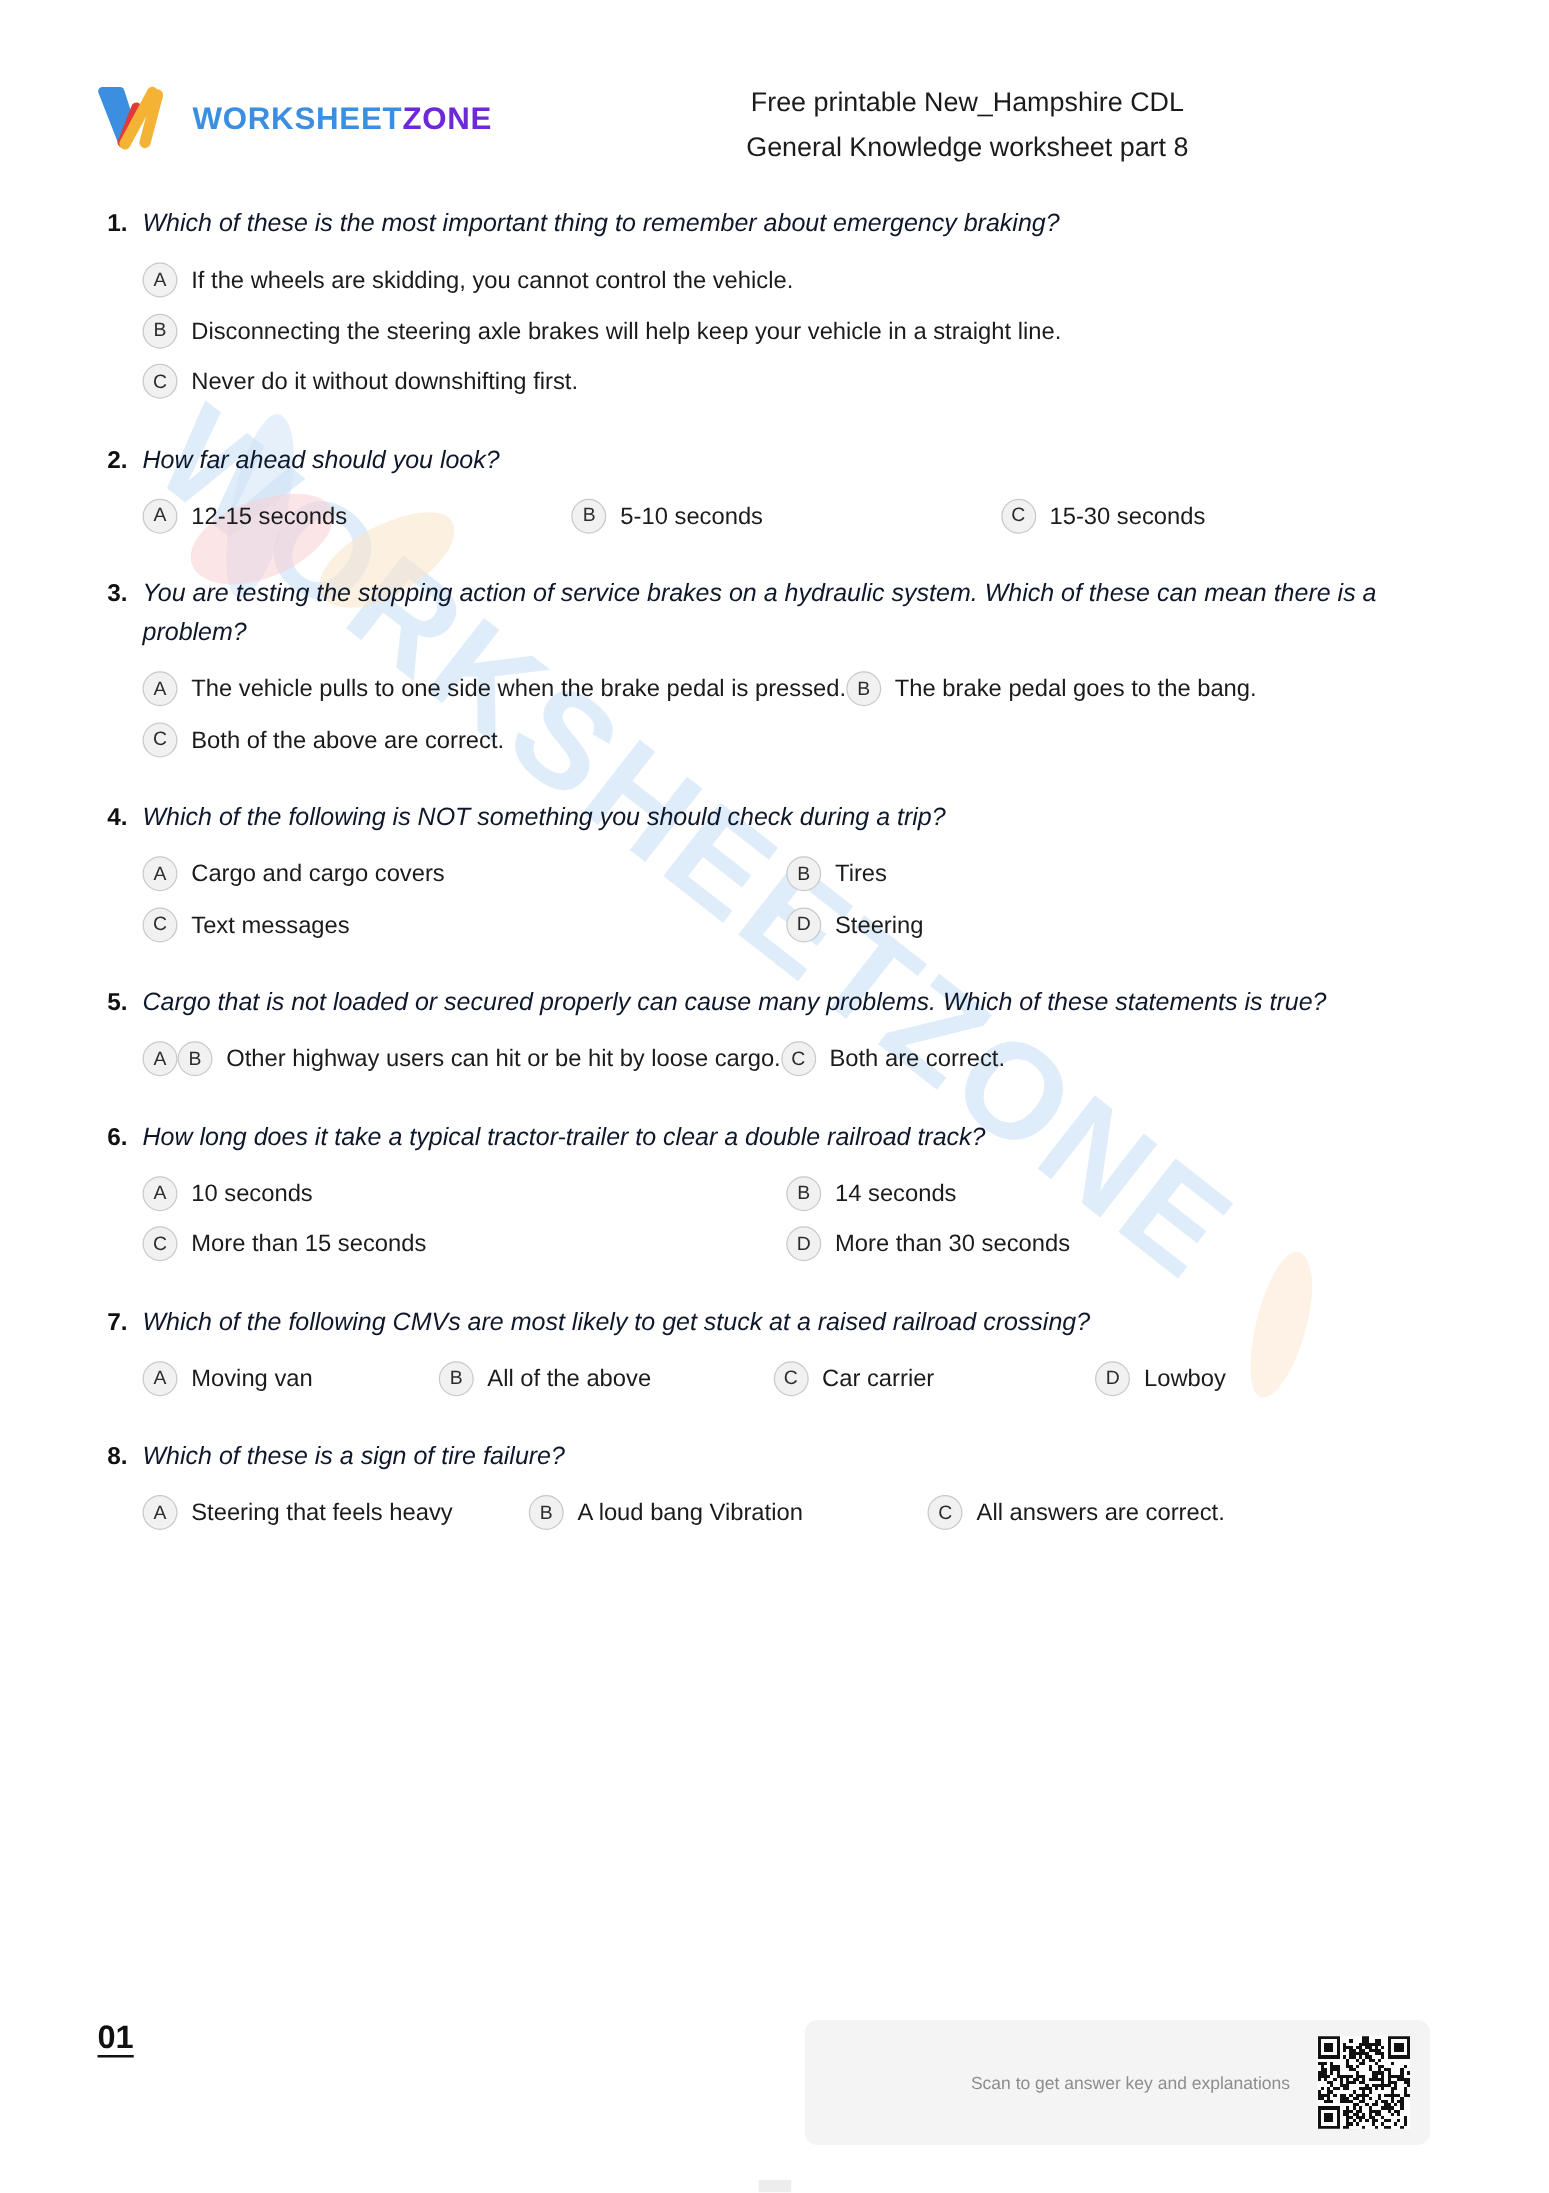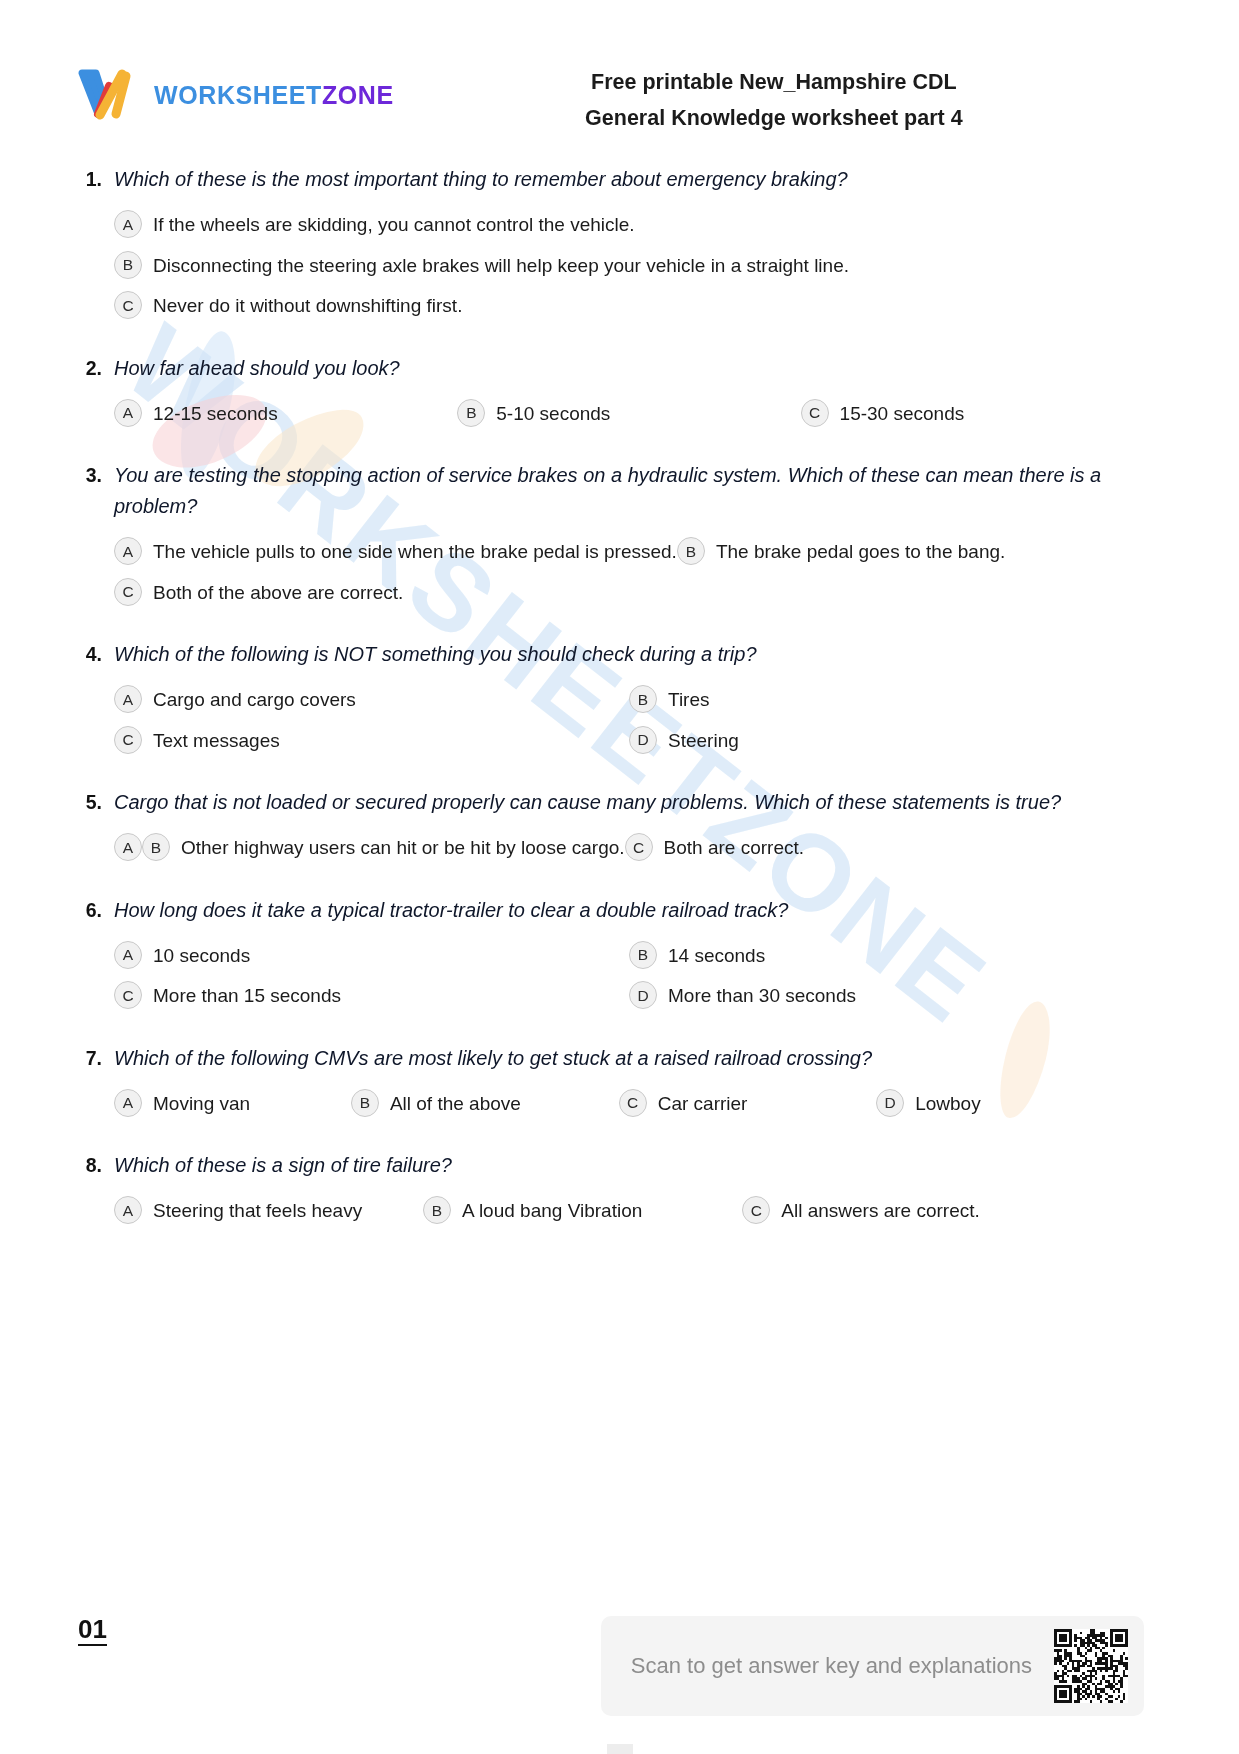--- a/index.html
+++ b/index.html
@@ -58,21 +58,21 @@
     font-weight: 700;
     letter-spacing: .6px;
     white-space: nowrap;
   }
   #brand-text .w1 { color: #3c8fe0; text-align: center; }
   #brand-text .w2 { color: #6d28d9; margin-top: 16px; }
   #doc-title {
     flex: 1 1 auto;
     text-align: center;
     font-size: 21.5px;
-    font-weight: 700;
+    font-weight: 400;
     line-height: 1.68;
     color: #1b1b1b;
     padding-right: 10px;
     padding-top: 2px;
   }
 
   
   #questions {
     padding: 28px 95px 0 78px;
   }
@@ -157,21 +157,21 @@
     display: flex;
     align-items: center;
     gap: 22px;
     background: #f4f4f4;
     border-radius: 10px;
     padding: 13px 16px 13px 30px;
     min-width: 500px;
     justify-content: flex-end;
   }
   #scan-text {
-    font-size: 22px;
+    font-size: 14px;
     color: #8d8d8d;
     white-space: nowrap;
   }
   #qr-code {
     width: 74px; height: 74px;
     flex: 0 0 auto;
     background: #fff;
   }
   #bottom-tick {
     position: absolute;
@@ -203,21 +203,21 @@
       <svg id="logo-mark" viewBox="0 0 62 54">
         <path d="M4 5 L20 46 L26 30 L18 5 Z" fill="#3c8fe0" stroke="#3c8fe0" stroke-width="7" stroke-linejoin="round" stroke-linecap="round"></path>
         <path d="M20 46 L31 18" fill="none" stroke="#e03b3b" stroke-width="8" stroke-linecap="round"></path>
         <path d="M22 47 L44 6" fill="none" stroke="#f5b335" stroke-width="9" stroke-linecap="round"></path>
         <path d="M48 8 L38 46" fill="none" stroke="#f5b335" stroke-width="9" stroke-linecap="round"></path>
       </svg>
       <div id="brand-text"><span class="w1">WORKSHEET</span><span class="w2">ZONE</span></div>
     </div>
     <div id="doc-title">
       <div>Free printable New_Hampshire CDL</div>
-      <div>General Knowledge worksheet part 4</div>
+      <div>General Knowledge worksheet part 8</div>
     </div>
   </div>
 
   <div id="questions">
       <div class="question">
         <div class="q-num">1.</div>
         <div class="q-body">
           <p class="q-text">Which of these is the most important thing to remember about emergency braking?</p>
           <div class="opts-grid lay-1">
             <div class="opt">

